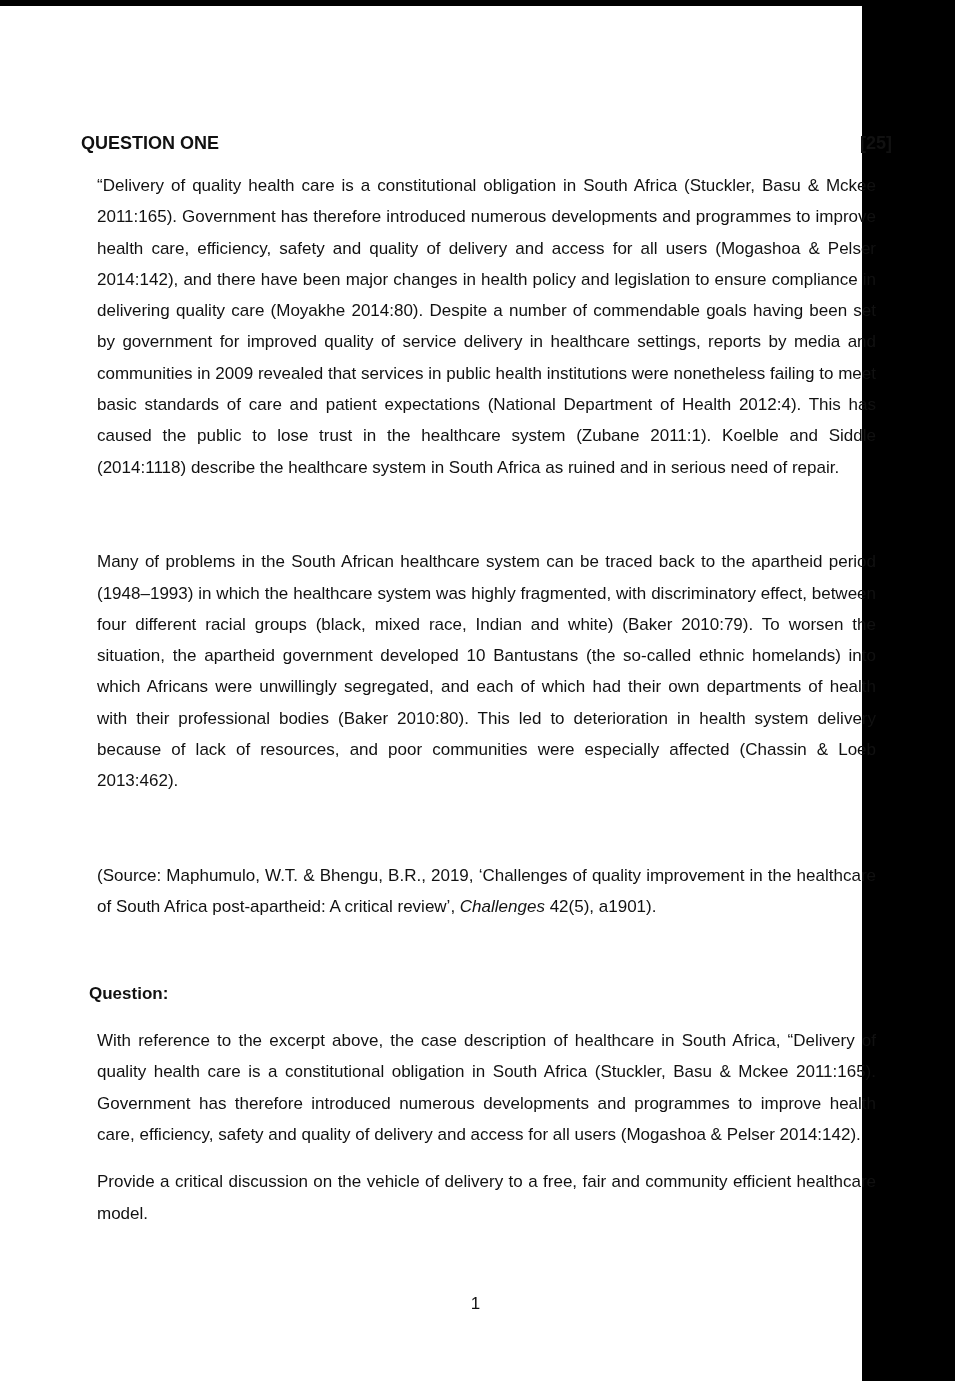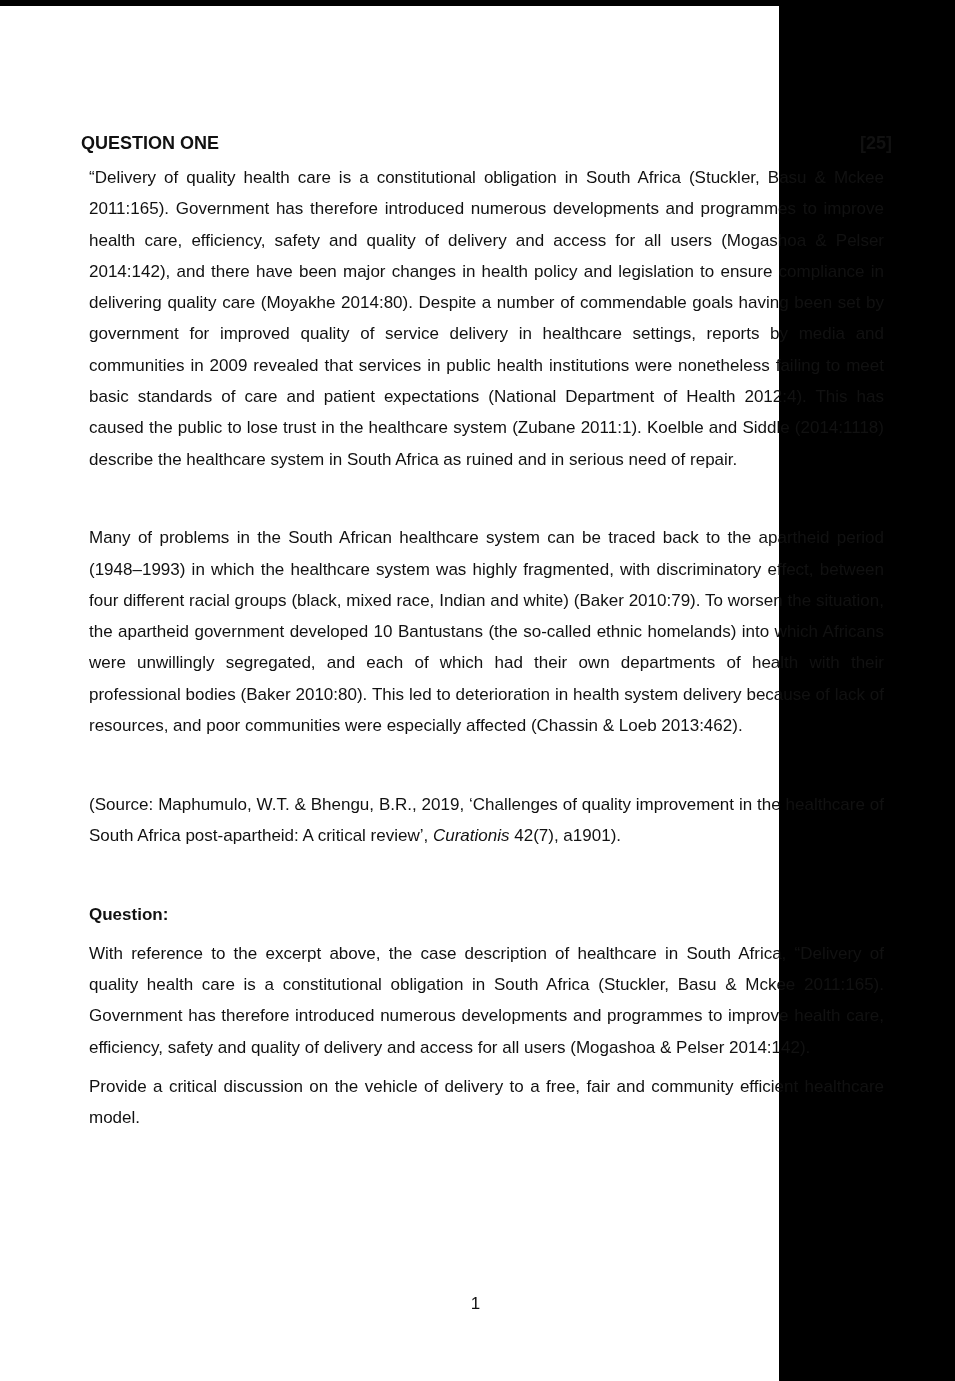--- a/index.html
+++ b/index.html
@@ -10,21 +10,21 @@
     body {
       width: 955px;
       height: 1381px;
       position: relative;
       overflow: hidden;
     }
     .page {
       position: absolute;
       left: 0;
       top: 6px;
-      width: 779px;
+      width: 862px;
       height: 1375px;
       background: #ffffff;
     }
     .content {
       position: absolute;
       left: 81px;
       top: 126px;
       width: 811px;
       font-family: "Liberation Sans", sans-serif;
       font-size: 17px;
@@ -33,21 +33,21 @@
     }
     .heading-row {
       display: flex;
       justify-content: space-between;
       font-weight: bold;
       font-size: 18px;
       line-height: 22px;
       margin-bottom: 0;
     }
     p {
-      margin: 8px;
+      margin: 16px;
       text-align: justify;
       text-align-last: left;
     }
     .para-gap {
       height: 31.3px;
     }
     .q-label {
       font-weight: bold;
       margin: 8px;
     }
@@ -72,21 +72,21 @@
       <span>QUESTION ONE</span>
       <span>[25]</span>
     </div>
 
     <p>“Delivery of quality health care is a constitutional obligation in South Africa (Stuckler, Basu &amp; Mckee 2011:165). Government has therefore introduced numerous developments and programmes to improve health care, efficiency, safety and quality of delivery and access for all users (Mogashoa &amp; Pelser 2014:142), and there have been major changes in health policy and legislation to ensure compliance in delivering quality care (Moyakhe 2014:80). Despite a number of commendable goals having been set by government for improved quality of service delivery in healthcare settings, reports by media and communities in 2009 revealed that services in public health institutions were nonetheless failing to meet basic standards of care and patient expectations (National Department of Health 2012:4). This has caused the public to lose trust in the healthcare system (Zubane 2011:1). Koelble and Siddle (2014:1118) describe the healthcare system in South Africa as ruined and in serious need of repair.</p>
     <div class="para-gap"></div>
 
     <p>Many of problems in the South African healthcare system can be traced back to the apartheid period (1948–1993) in which the healthcare system was highly fragmented, with discriminatory effect, between four different racial groups (black, mixed race, Indian and white) (Baker 2010:79). To worsen the situation, the apartheid government developed 10 Bantustans (the so-called ethnic homelands) into which Africans were unwillingly segregated, and each of which had their own departments of health with their professional bodies (Baker 2010:80). This led to deterioration in health system delivery because of lack of resources, and poor communities were especially affected (Chassin &amp; Loeb 2013:462).</p>
     <div class="para-gap"></div>
 
-    <p><span>(Source: Maphumulo, W.T. &amp; Bhengu, B.R., 2019, ‘Challenges of quality improvement in the healthcare of South Africa post-apartheid: A critical review’, </span><em>Curationis</em><span> 42(7), a1901).</span></p>
+    <p><span>(Source: Maphumulo, W.T. &amp; Bhengu, B.R., 2019, ‘Challenges of quality improvement in the healthcare of South Africa post-apartheid: A critical review’, </span><em>Challenges</em><span> 42(5), a1901).</span></p>
     <div class="para-gap"></div>
 
     <p class="q-label">Question:</p>
     <p>With reference to the excerpt above, the case description of healthcare in South Africa, “Delivery of quality health care is a constitutional obligation in South Africa (Stuckler, Basu &amp; Mckee 2011:165). Government has therefore introduced numerous developments and programmes to improve health care, efficiency, safety and quality of delivery and access for all users (Mogashoa &amp; Pelser 2014:142).</p>
     <p>Provide a critical discussion on the vehicle of delivery to a free, fair and community efficient healthcare model.</p>
   </div>
 
   <div class="page-number">1</div>
 </div>
 

